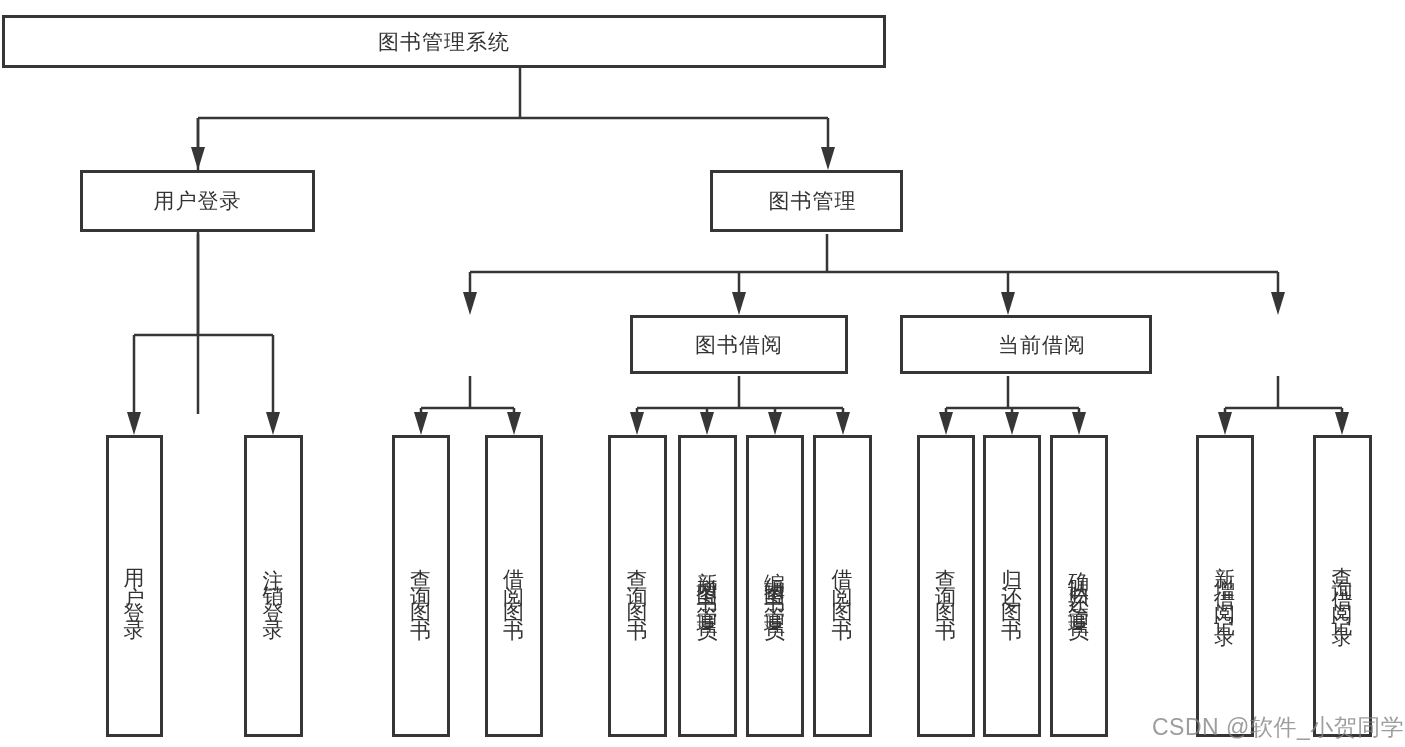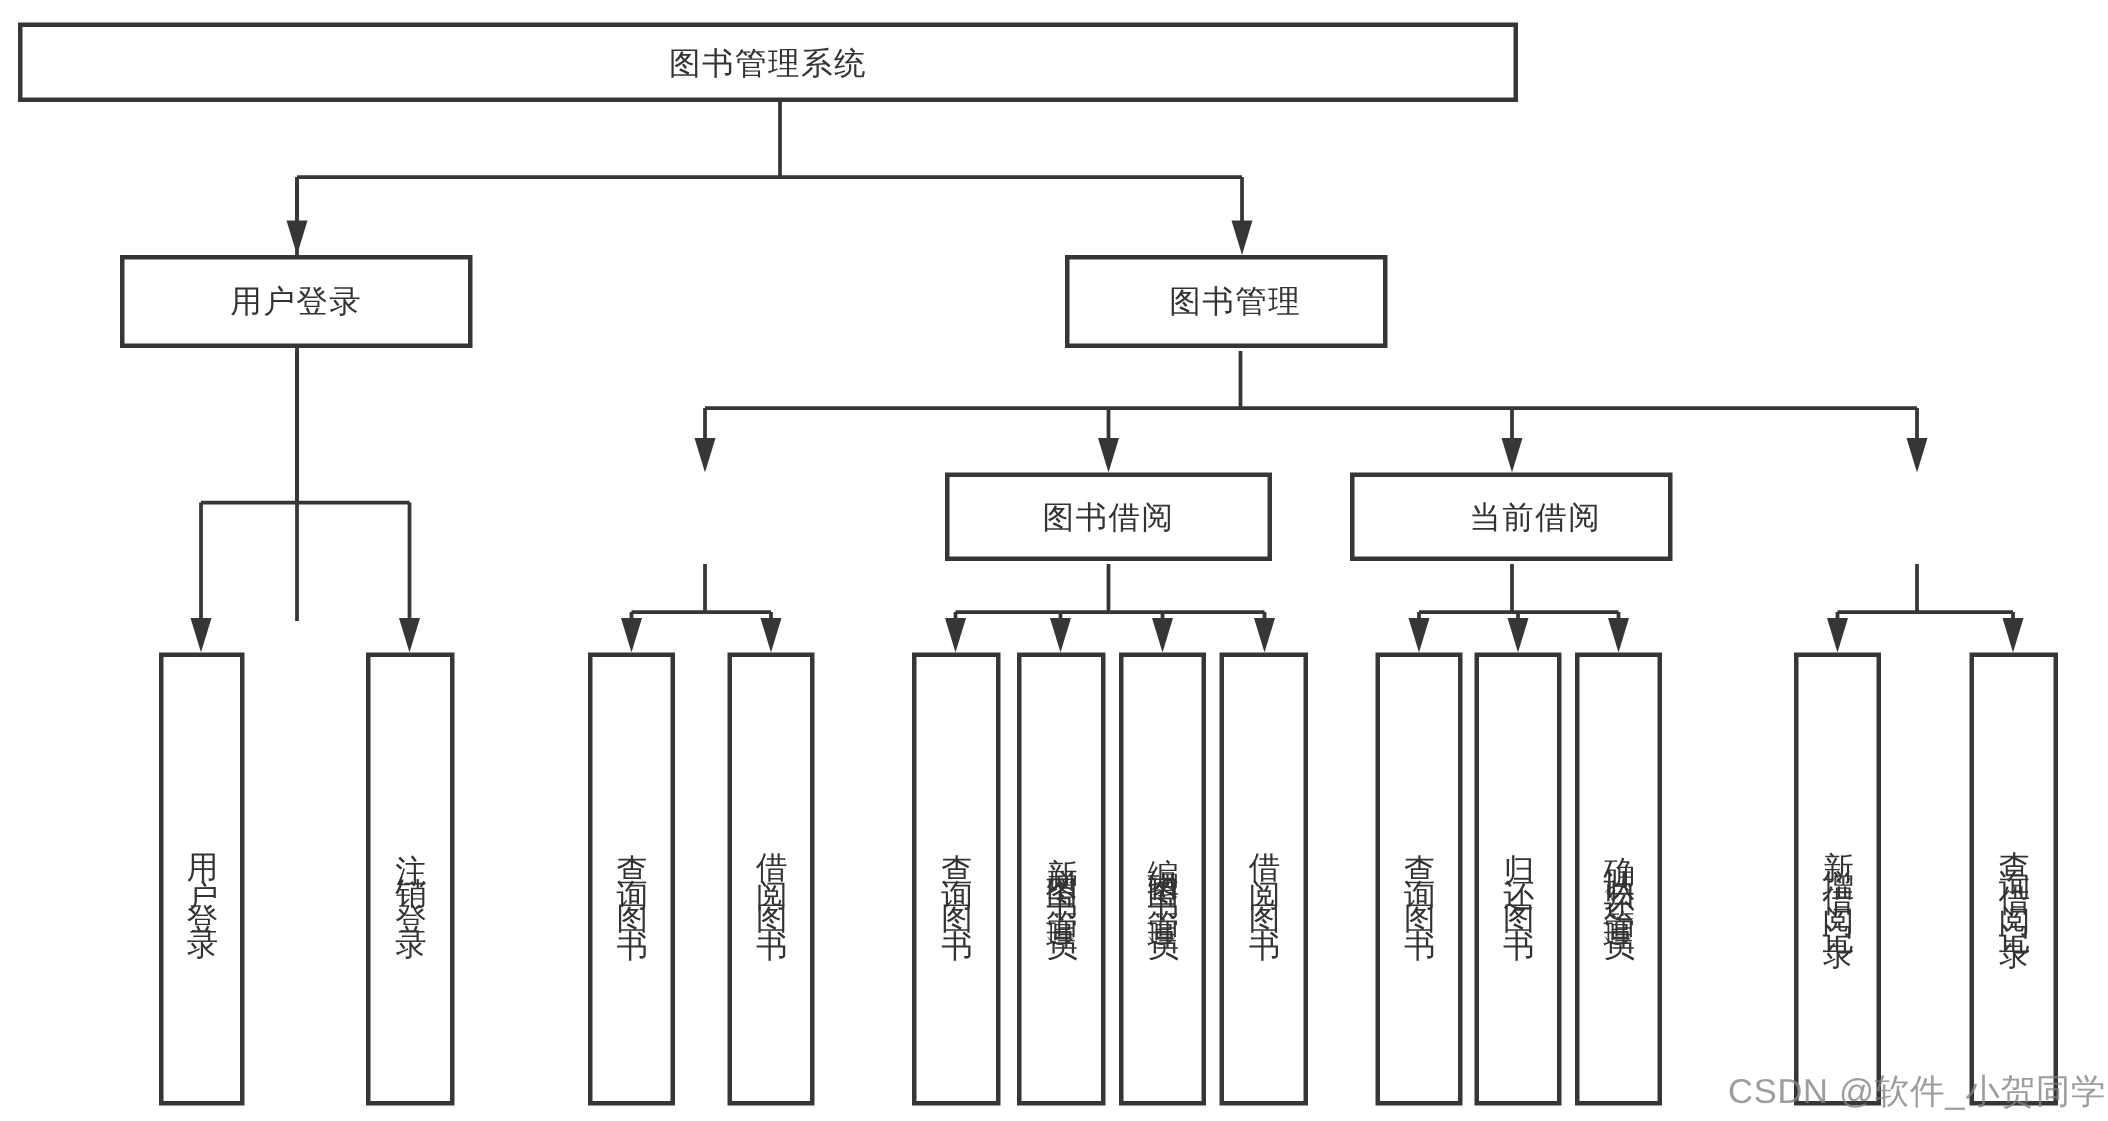--- a/index.html
+++ b/index.html
@@ -106,35 +106,35 @@
       <path class="arrow" d="M1072,412 L1086,412 L1079,435 Z"></path>
     </g>
 
     <g>
       <path d="M1278,376 V408 M1225,408 H1342 M1225,408 V414 M1342,408 V414"></path>
       <path class="arrow" d="M1218,412 L1232,412 L1225,435 Z"></path>
       <path class="arrow" d="M1335,412 L1349,412 L1342,435 Z"></path>
     </g>
   </svg>
 
-  <div class="node" style="left:12px;top:15px;width:1000px;height:53px;">
+  <div class="node" style="left:2px;top:15px;width:884px;height:53px;">
     <span class="hlabel">图书管理系统</span>
   </div>
 
   <div class="node" style="left:80px;top:170px;width:235px;height:62px;">
     <span class="hlabel">用户登录</span>
   </div>
-  <div class="node" style="left:710px;top:170px;width:215px;height:62px;padding-left:12px;">
+  <div class="node" style="left:710px;top:170px;width:193px;height:62px;padding-left:12px;">
     <span class="hlabel">图书管理</span>
   </div>
 
   <div class="node" style="left:630px;top:315px;width:218px;height:59px;align-items:center;">
     <span class="hlabel">图书借阅</span>
   </div>
-  <div class="node" style="left:900px;top:315px;width:215px;height:59px;padding-left:32px;">
+  <div class="node" style="left:900px;top:315px;width:252px;height:59px;padding-left:32px;">
     <span class="hlabel">当前借阅</span>
   </div>
 
   <div class="node vleaf" style="left:106px;width:57px;">
     <span class="vtext ls4">用户登录</span>
   </div>
   <div class="node vleaf" style="left:244px;width:59px;">
     <span class="vtext ls4">注销登录</span>
   </div>
 

